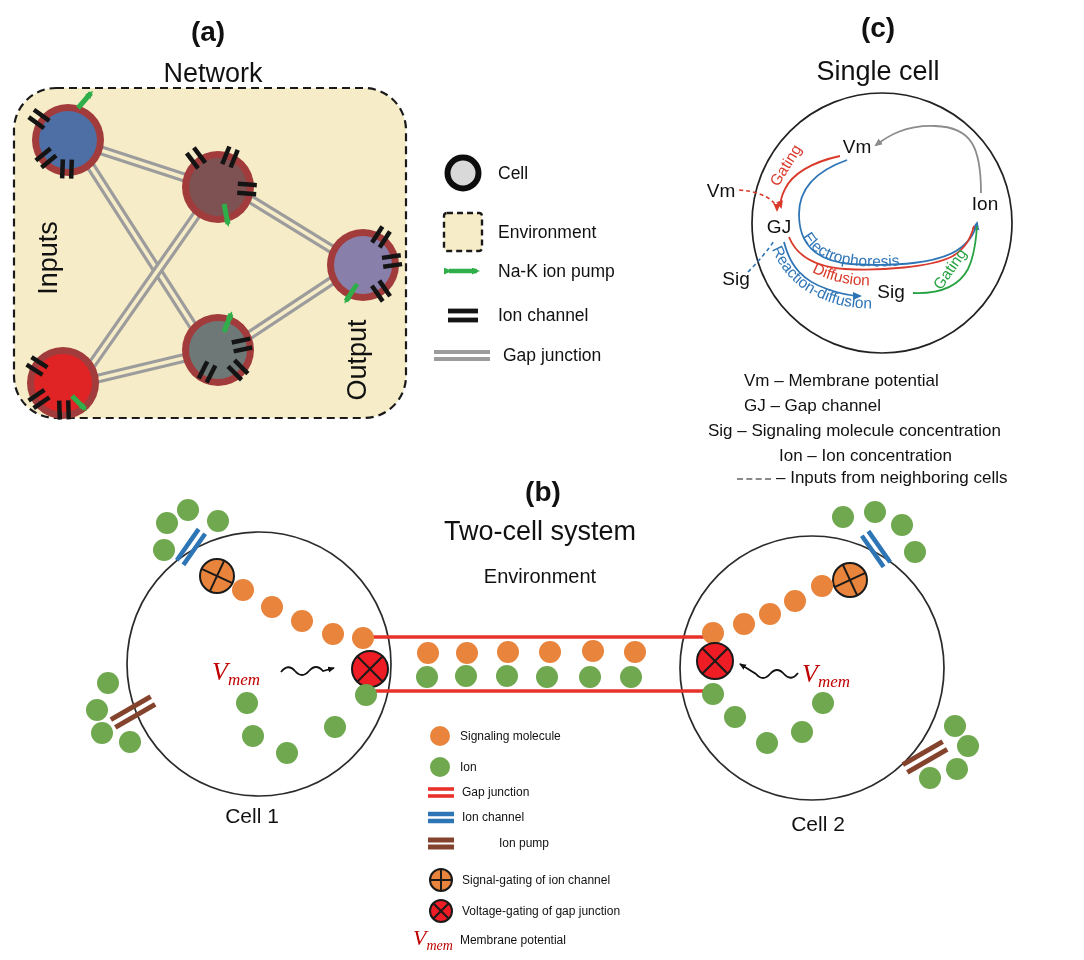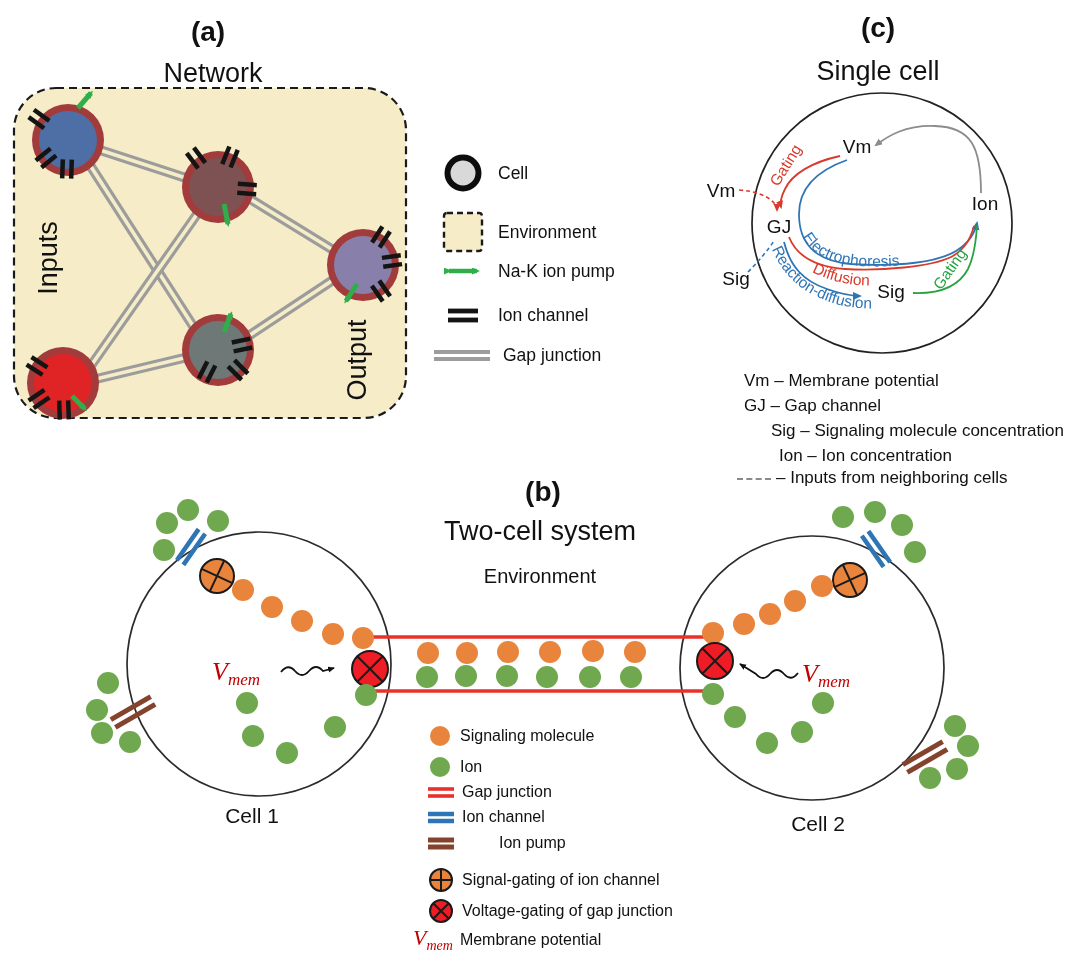--- a/index.html
+++ b/index.html
@@ -42,21 +42,21 @@
   .gate-o{fill:var(--orange);stroke:#1a1a1a;stroke-width:2;}
   .gate-r{fill:var(--gateRed);stroke:#1a1a1a;stroke-width:2;}
   .gate-x{stroke:#1a1a1a;stroke-width:2;}
   .vmem-t{font-family:"Liberation Serif",serif;font-style:italic;fill:var(--vmemRed);font-size:26px;}
   .vmem-sub{font-size:17px;}
   .squig{stroke:#111;stroke-width:1.8;fill:none;}
   .defs-line{font-size:17px;}
   .lgA-row{position:absolute;display:flex;align-items:center;}
   .lgA-row .txt{font-size:17.5px;margin-left:12px;}
   .lgB-row{position:absolute;display:flex;align-items:center;}
-  .lgB-row .txt{font-size:16px;margin-left:7px;}
+  .lgB-row .txt{font-size:12px;margin-left:7px;}
   .dash-icon{display:inline-block;width:34px;border-top:2px dashed #8a8a8a;margin-right:5px;vertical-align:middle;}
   .vmem-html{font-family:"Liberation Serif",serif;font-style:italic;color:var(--vmemRed);font-size:22px;}
   .vmem-html sub{font-size:14px;}
 </style>
 </head>
 <body>
 
 <div class="canvas">
 
 <svg width="1084" height="960" viewBox="0 0 1084 960">
@@ -393,21 +393,21 @@
 <div class="lgA-row" style="left:433px;top:343px;">
   <svg width="58" height="24" style="position:static">
         <line x1="1" y1="9" x2="57" y2="9" stroke="#9C9C9C" stroke-width="3.8"></line>
         <line x1="1" y1="16" x2="57" y2="16" stroke="#9C9C9C" stroke-width="3.8"></line>
       </svg>
   <span class="txt">Gap junction</span>
 </div>
 
 <div class="abs defs-line" style="left:744px;top:371px;">Vm – Membrane potential</div>
 <div class="abs defs-line" style="left:744px;top:396px;">GJ – Gap channel</div>
-<div class="abs defs-line" style="left:771px;top:421px;">Sig – Signaling molecule concentration</div>
+<div class="abs defs-line" style="left:708px;top:421px;">Sig – Signaling molecule concentration</div>
 <div class="abs defs-line" style="left:779px;top:446px;">Ion – Ion concentration</div>
 <div class="abs defs-line" style="left:737px;top:468px;"><span class="dash-icon"></span><span>– Inputs from neighboring cells</span></div>
 
 <div class="lgB-row" style="left:427px;top:723px;">
   <svg width="26" height="26" style="position:static">
         <circle cx="13" cy="13" r="10" class="dot-o"></circle>
       </svg>
   <span class="txt">Signaling molecule</span>
 </div>
 <div class="lgB-row" style="left:427px;top:754px;">

